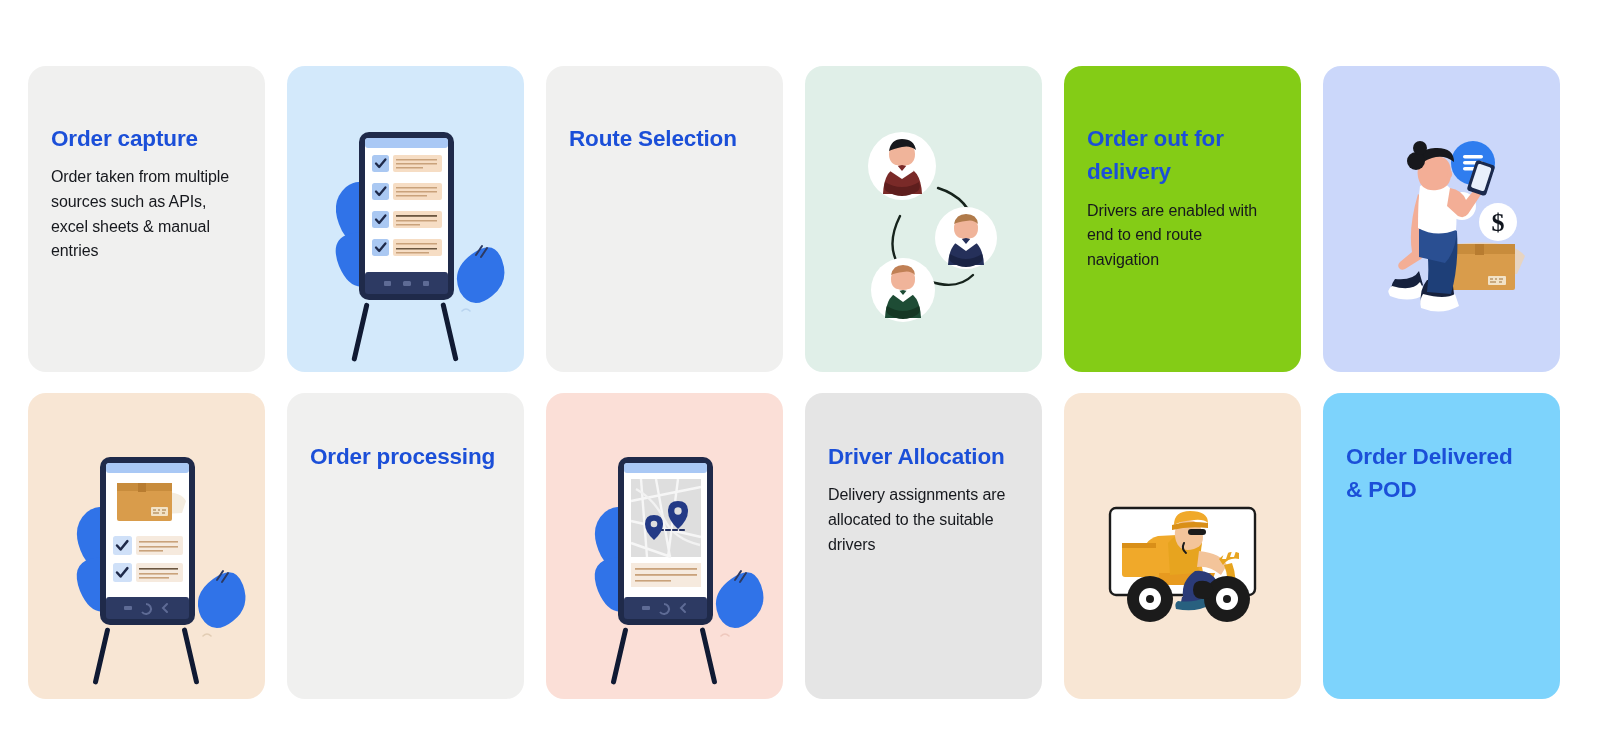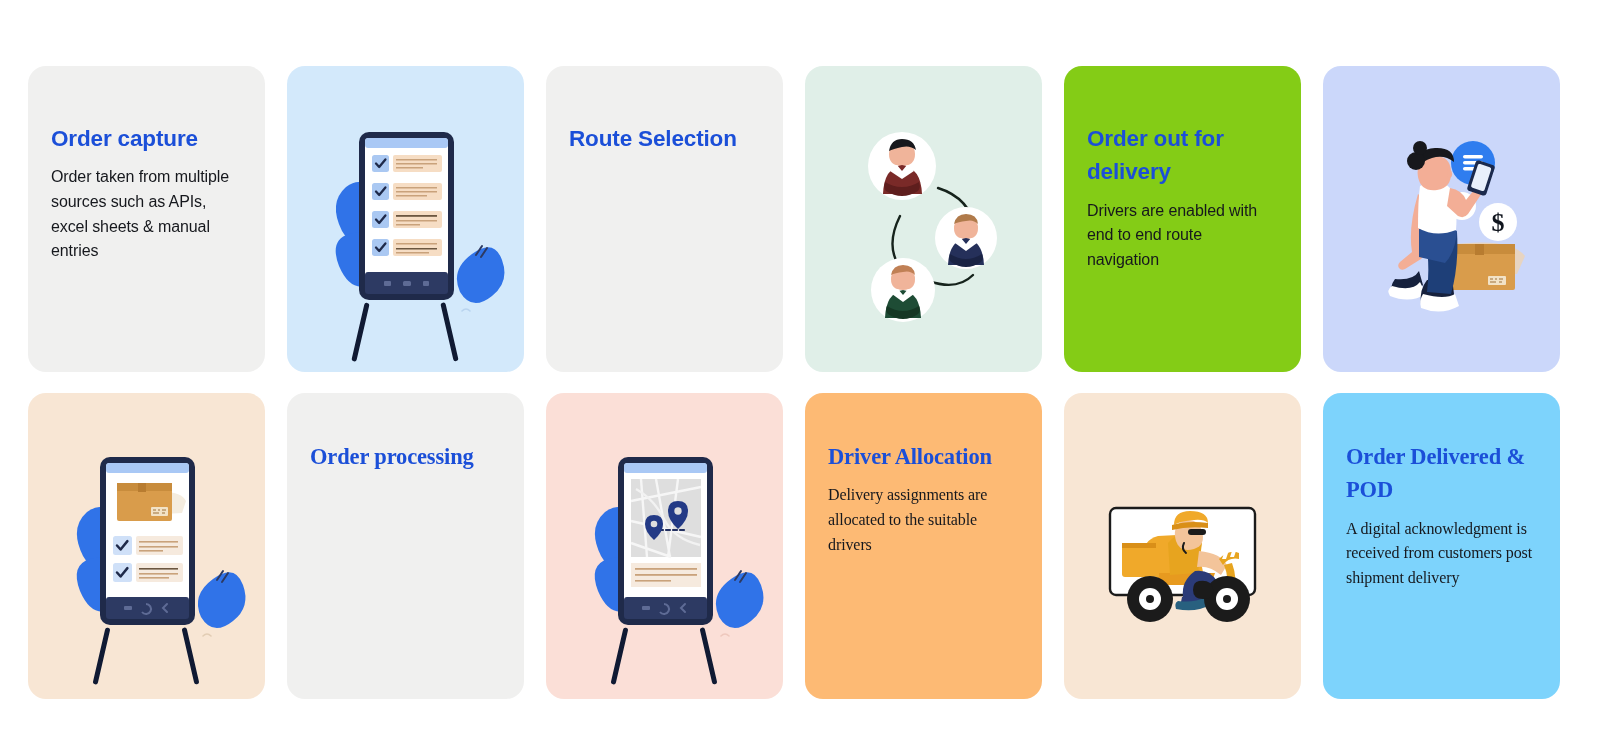--- a/index.html
+++ b/index.html
@@ -34,21 +34,21 @@
     position: relative;
     overflow: hidden;
   }
 
   
   .card.text {
     padding: 56px 26px 0 23px;
     display: flex;
     flex-direction: column;
   }
-  .card.text.row2 { padding-top: 47px; font-family: Liberation Serif, serif; }
+  .card.text.row2 { padding-top: 47px; }
 
   .card-title {
     color: #1B4FD8;
     font-size: 22.5px;
     font-weight: bold;
     line-height: 1.48;
     letter-spacing: -0.15px;
     margin-bottom: 10px;
   }
   .card-body {
@@ -286,21 +286,21 @@
           <rect x="85" y="170" width="70" height="24" fill="#f6eade"></rect>
           <rect x="89" y="175" width="62" height="1.8" fill="#c9a27b"></rect>
           <rect x="89" y="181" width="62" height="1.8" fill="#c9a27b"></rect>
           <rect x="89" y="187" width="36" height="1.6" fill="#c9a27b"></rect>
           <path d="M189 187 l6 -9 M194 189 l6 -9" stroke="#2d3a63" stroke-width="2" stroke-linecap="round"></path>
           <path d="M175 243 q4 -4 8 0" stroke="#eec8bd" stroke-width="1.6" fill="none" stroke-linecap="round"></path>
         </svg>
       </div>
     </div>
 
-    <div class="card text row2" style="background:#fdba74">
+    <div class="card text row2" style="background:#e5e5e5">
       <div class="card-title">Driver Allocation</div>
       <div class="card-body">Delivery assignments are allocated to the suitable drivers</div>
     </div>
 
     <div class="card" style="background:#F8E6D4">
       <div class="illo">
         <svg viewBox="0 0 237 306" xmlns="http://www.w3.org/2000/svg">
           <rect x="46" y="115" width="145" height="87" rx="6" fill="#ffffff" stroke="#1b1b1b" stroke-width="2.4"></rect>
           <path d="M100 187 q-18 -4 -20 -22 q-2 -18 14 -22 l38 -2 l8 44z" fill="#f0a92a"></path>
           <rect x="58" y="150" width="34" height="34" rx="3" fill="#f0a92a"></rect>
@@ -325,16 +325,15 @@
           <circle cx="163" cy="206" r="23" fill="#1b1b1b"></circle>
           <circle cx="163" cy="206" r="11" fill="#ffffff"></circle>
           <circle cx="163" cy="206" r="4" fill="#1b1b1b"></circle>
           <path d="M135 188 q12 -2 14 8 q2 10 -10 10 q-10 0 -10 -9 q0 -8 6 -9z" fill="#1b1b1b"></path>
         </svg>
       </div>
     </div>
 
     <div class="card text row2" style="background:#7dd3fc">
       <div class="card-title">Order Delivered &amp; POD</div>
-      <div class="card-body">A digital acknowledgment is received from customers post shipment delivery</div>
     </div>
   </div>
 </div>
 
 </body></html>

